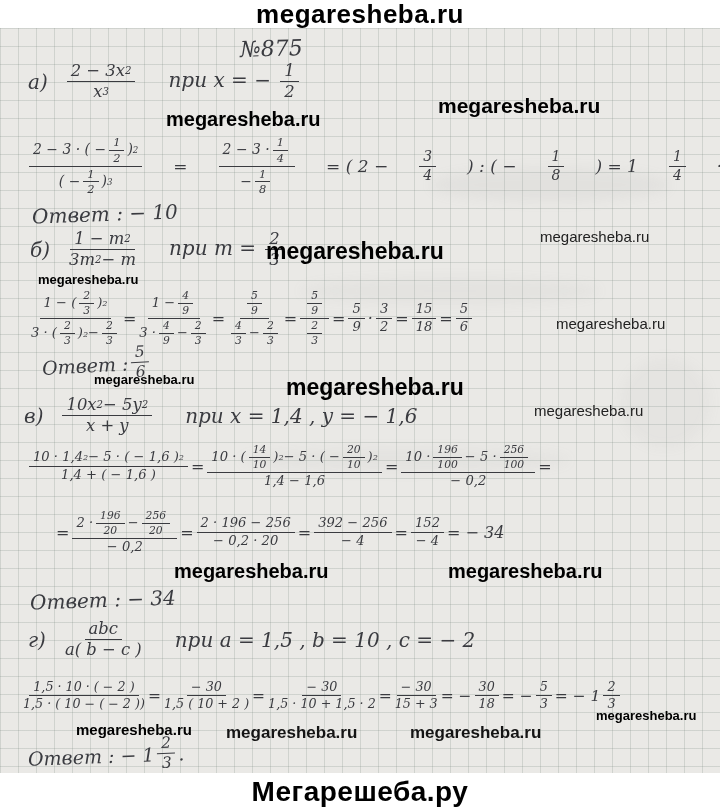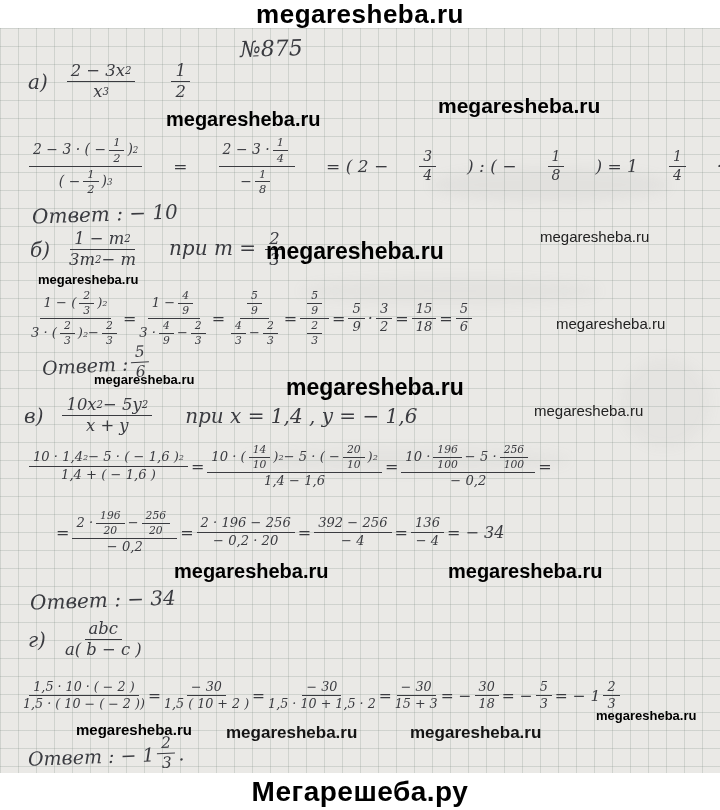--- a/index.html
+++ b/index.html
@@ -64,21 +64,21 @@
   <span><span class="fr">
         <span class="n">
           <span>2 − 3x</span>
           <sup>2</sup>
         </span>
         <span class="d">
           <span>x</span>
           <sup>3</sup>
         </span>
       </span></span>
-  <span class="cond"><span class="fr">
+  <span class="cond"><span>при  x = − </span><span class="fr">
         <span class="n">
           <span>1</span>
         </span>
         <span class="d">
           <span>2</span>
         </span>
       </span></span>
 </div>
 <div class="wm b" style="left:166px;top:108px;font-size:20px;">megaresheba.ru</div>
 <div class="wm b" style="left:438px;top:94px;font-size:21px;">megaresheba.ru</div>
@@ -509,21 +509,21 @@
       <span class="n">
         <span>392 − 256</span>
       </span>
       <span class="d">
         <span>− 4</span>
       </span>
     </span>
     <span> = </span>
     <span class="fr">
       <span class="n">
-        <span>136</span>
+        <span>152</span>
       </span>
       <span class="d">
         <span>− 4</span>
       </span>
     </span>
     <span> = − 34</span>
   </div>
 <div class="wm b" style="left:174px;top:560px;font-size:20px;">megaresheba.ru</div>
 <div class="wm b" style="left:448px;top:560px;font-size:20px;">megaresheba.ru</div>
 <div class="hw" style="left:30px;top:588px;font-size:20px;transform:rotate(-2deg);">
@@ -533,20 +533,21 @@
 <div class="hw" style="left:28px;top:620px;font-size:20px;">
   <span class="lbl">г)</span>
   <span><span class="fr">
         <span class="n">
           <span>abc</span>
         </span>
         <span class="d">
           <span>a( b − c )</span>
         </span>
       </span></span>
+  <span class="cond"><span>при  a = 1,5 ,  b = 10 ,  c = − 2</span></span>
 </div>
 <div class="hw" style="left:20px;top:680px;font-size:15.5px;">
     <span class="fr">
       <span class="n">
         <span>1,5 · 10 · ( − 2 )</span>
       </span>
       <span class="d">
         <span>1,5 · ( 10 − ( − 2 ))</span>
       </span>
     </span>

